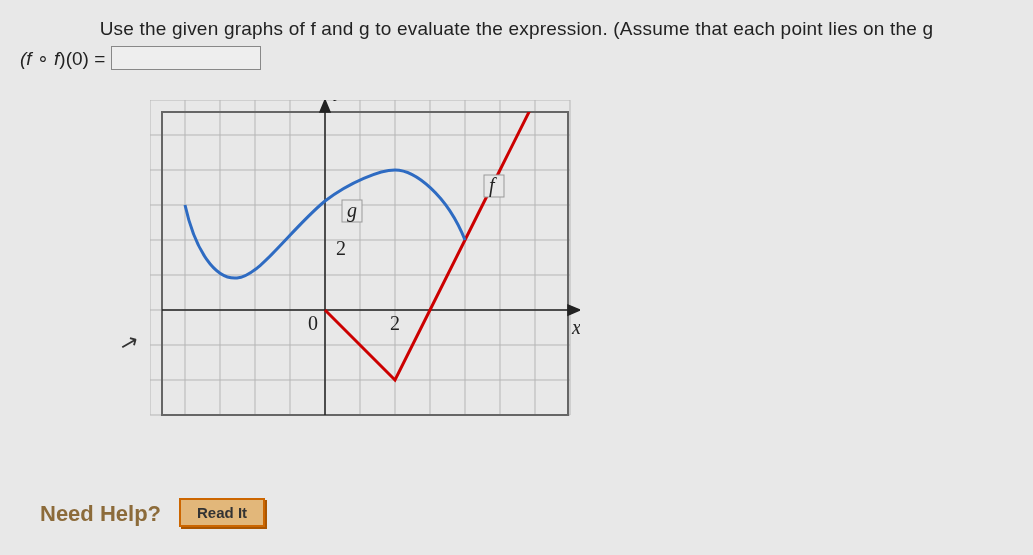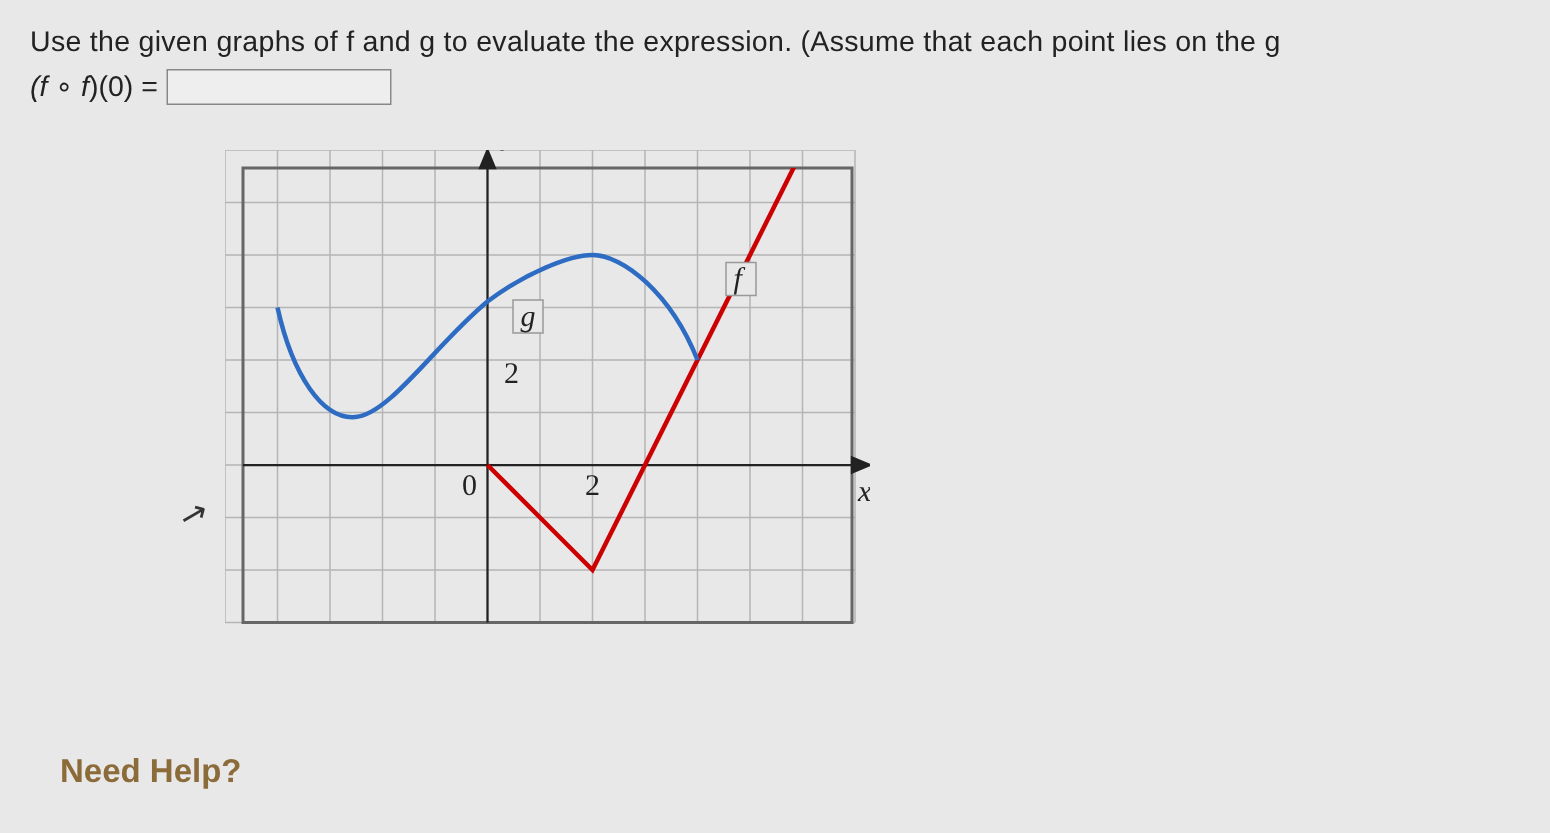--- a/index.html
+++ b/index.html
@@ -9,20 +9,21 @@
     background: #e8e8e8;
     font-family: Arial, sans-serif;
     color: #222;
     padding: 18px 20px;
     position: relative;
   }
   .question-text {
     font-size: 19px;
     letter-spacing: 0.2px;
     margin-bottom: 6px;
+    text-align: center;
   }
   .expression-line {
     font-size: 19px;
     display: flex;
     align-items: flex-end;
     gap: 6px;
     margin-bottom: 30px;
   }
   .answer-input {
     width: 150px;
@@ -150,13 +151,14 @@
     <text x="339" y="92" fill="#222">f</text>
 
     <rect x="192" y="100" width="20" height="22" fill="#e8e8e8" stroke="#999"></rect>
     <text x="197" y="117" fill="#222">g</text>
   </g>
 </svg>
 </div>
 
 <div class="help-row">
   <span class="help-label">Need Help?</span>
+  <button class="read-it">Read It</button>
 </div>
 
 </body></html>

